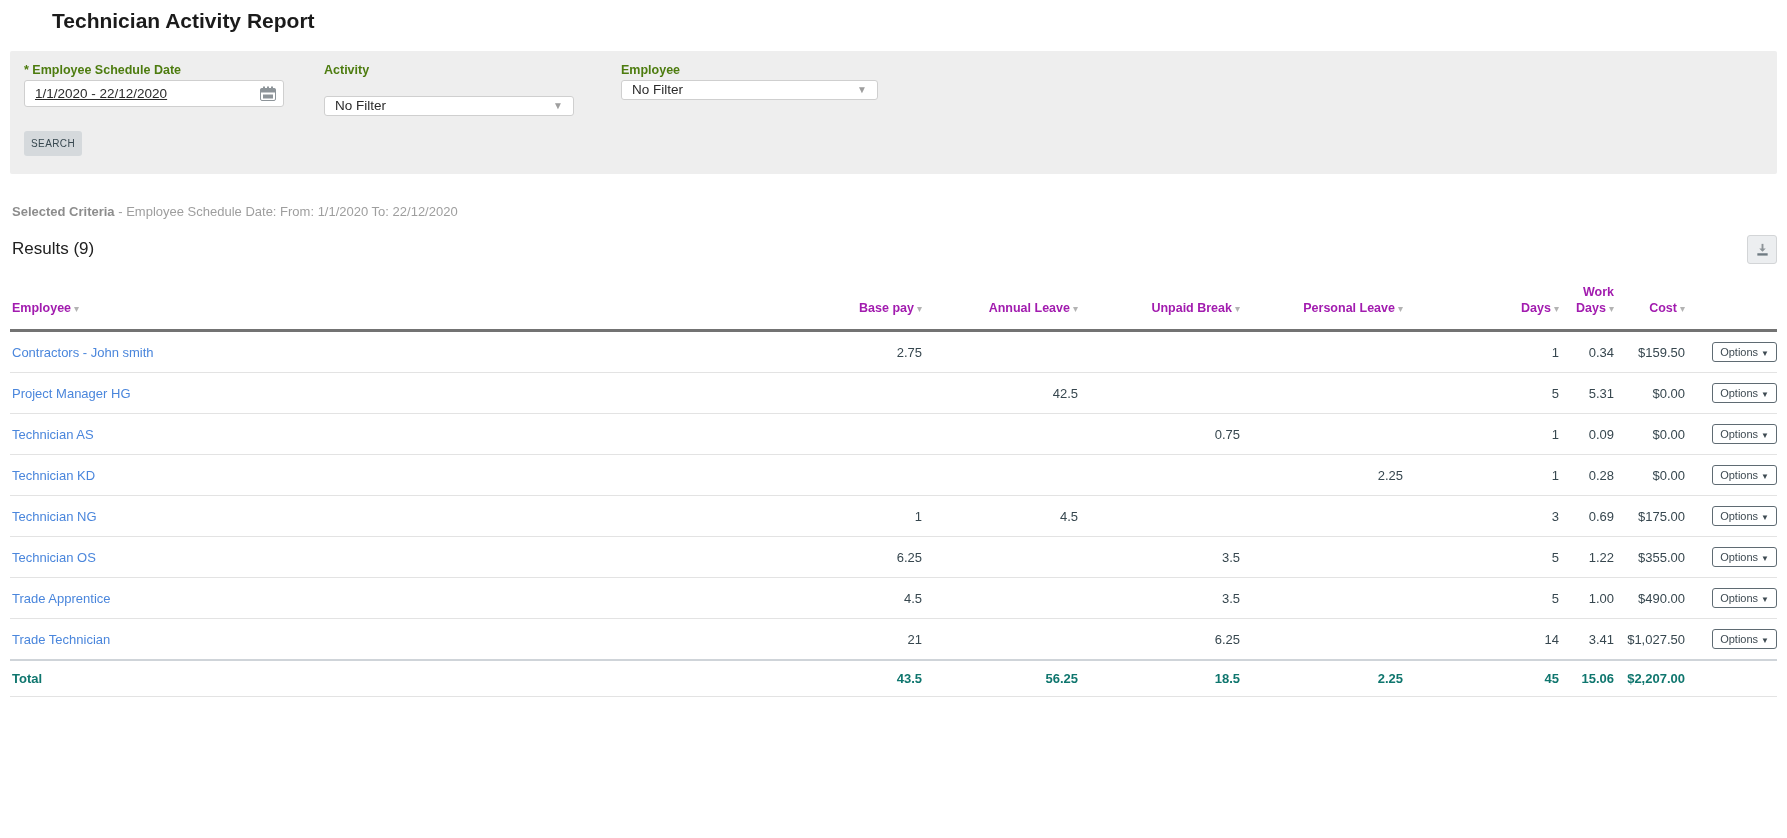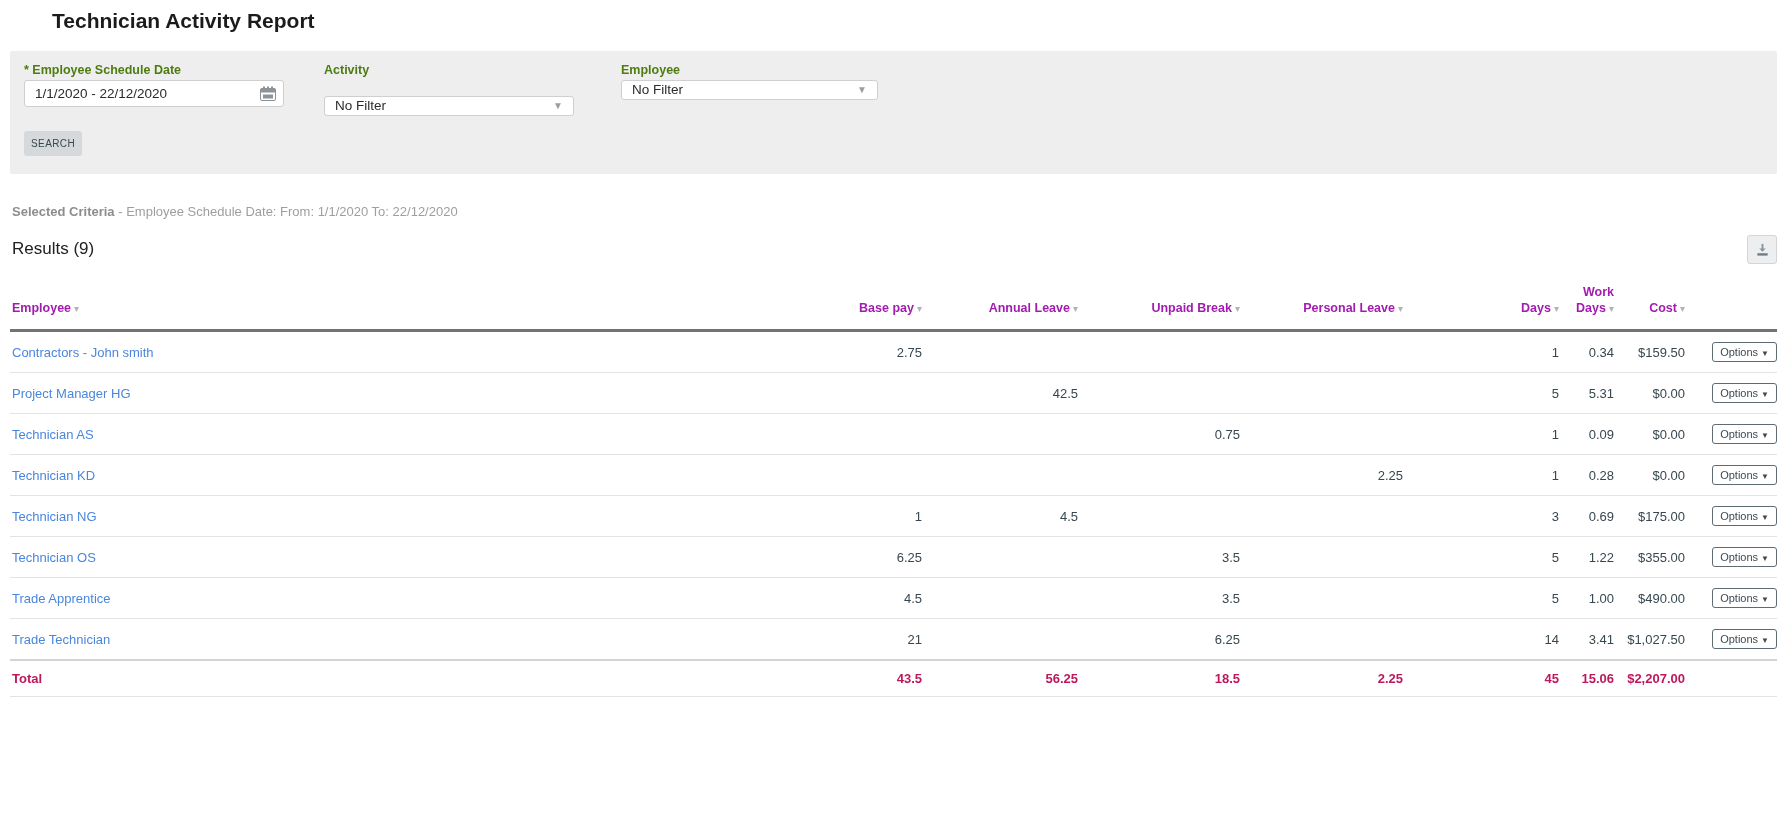--- a/index.html
+++ b/index.html
@@ -32,21 +32,21 @@
   .filter-label {
     font-size: 12.5px; font-weight: bold; color: #4d7c0f;
     margin-bottom: 3px; line-height: 1;
   }
   .input-wrap { position: relative; }
   .text-input {
     width: 100%; height: 27px;
     border: 1px solid #cfcfcf; border-radius: 3px;
     background: #ffffff; color: #2b2b2b;
     font-size: 13.5px; font-family: inherit;
-    padding: 0 32px 0 10px; outline: none;
+    padding: 0 32px 0 10px; outline: none; text-decoration: underline;
   }
   .cal-icon {
     position: absolute; right: 8px; top: 6px; width: 16px; height: 15px;
   }
   .fake-select {
     height: 20px; border: 1px solid #cfcfcf; border-radius: 3px;
     background: #ffffff; color: #2b2b2b; font-size: 13.5px;
     display: flex; align-items: center; justify-content: space-between;
     padding: 0 10px; cursor: default;
   }
@@ -99,21 +99,21 @@
   td.cell-employee { text-align: left; padding-left: 2px; }
   td.cell-employee a { color: #4a86dc; text-decoration: none; font-size: 13px; }
   td.cell-options { text-align: right; }
   .options-btn {
     background: #ffffff; border: 1px solid #5f6b73; border-radius: 3px;
     color: #3e4a52; font-size: 11px; font-family: inherit;
     padding: 3px 7px; cursor: pointer; white-space: nowrap;
   }
   .options-btn .o-caret { font-size: 8px; margin-left: 3px; color: #3e4a52; }
   tr.total-row td {
-    font-weight: bold; color: #be185d;
+    font-weight: bold; color: #0f766e;
     border-top: 2px solid #cfd4d9; border-bottom: 1px solid #e3e3e3;
   }
 </style>
 </head>
 <body>
 
 <div class="page">
 
   <h1 class="page-title">Technician Activity Report</h1>
 

